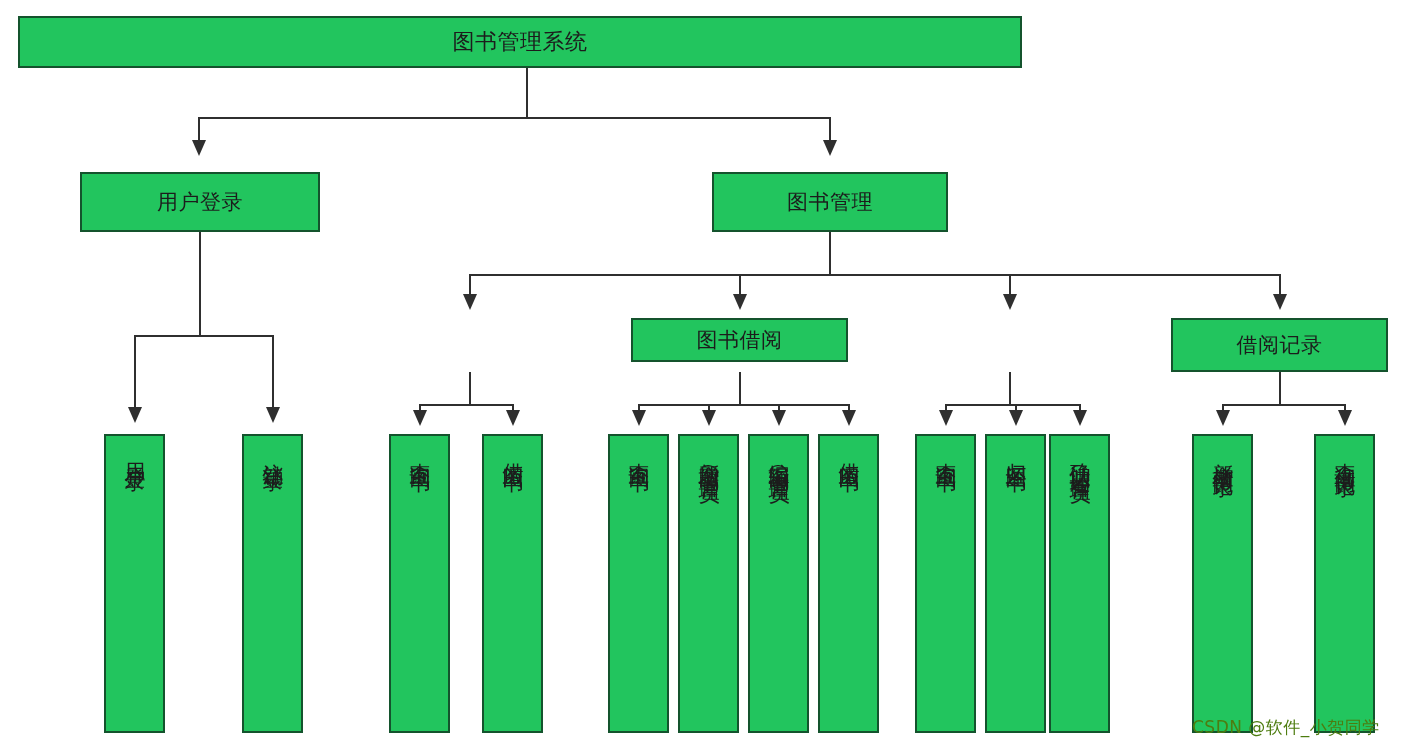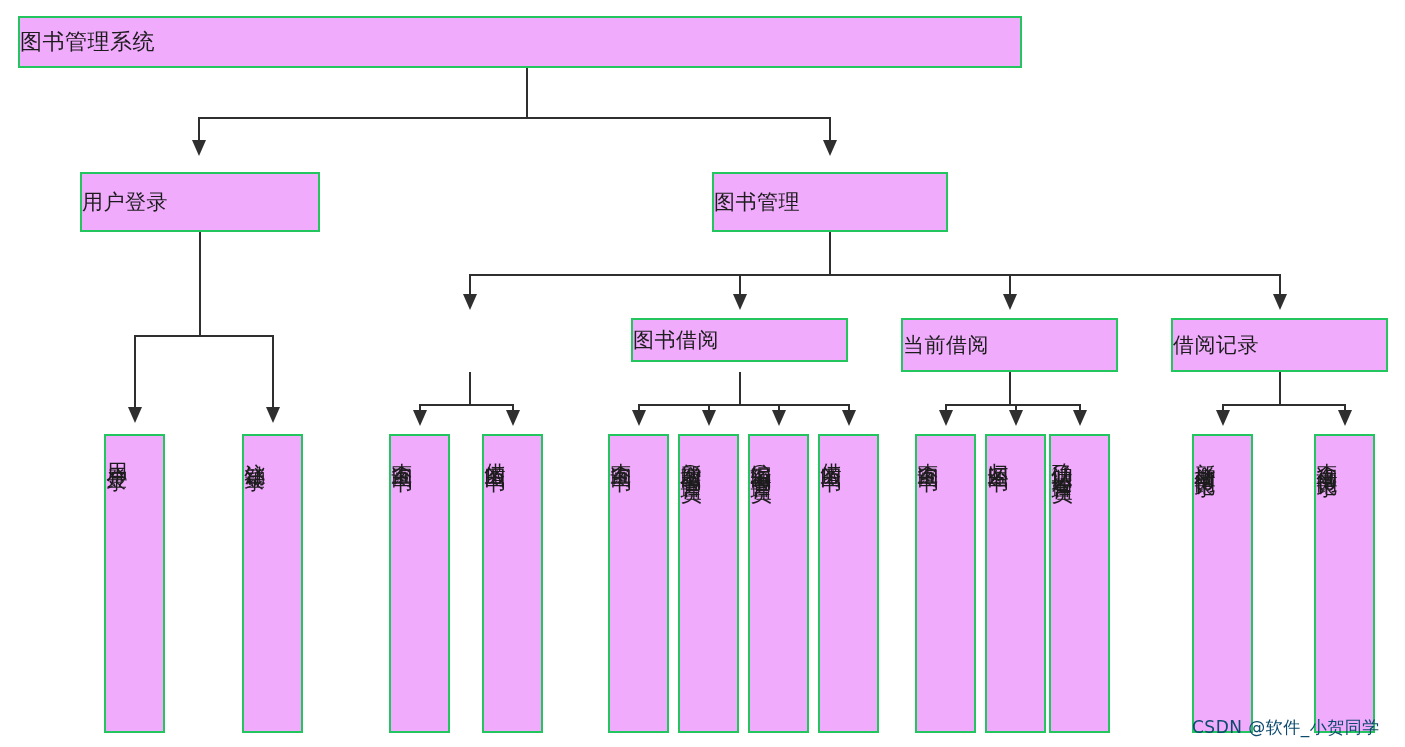--- a/index.html
+++ b/index.html
@@ -13,24 +13,25 @@
   #canvas {
     position: relative;
     width: 1405px;
     height: 747px;
     background: #ffffff;
     overflow: hidden;
   }
   .node {
     position: absolute;
     box-sizing: border-box;
-    border: 2px solid #22c55e;
-    background: #f0abfc;
+    border: 2px solid #14532d;
+    background: #22c55e;
     display: flex;
     align-items: center;
+    justify-content: center;
     color: #1c1c1c;
   }
   .node-label {
     display: block;
     text-align: center;
     line-height: 1.15;
     letter-spacing: 0.5px;
   }
   
   .node.horiz .node-label {
@@ -59,21 +60,21 @@
   .arrow {
     position: absolute;
     width: 0;
     height: 0;
     border-left: 7px solid transparent;
     border-right: 7px solid transparent;
     border-top: 16px solid #2f2f2f;
   }
   .watermark {
     position: absolute;
-    color: #0c4a6e;
+    color: #4d7c0f;
     font-size: 17px;
     white-space: nowrap;
     letter-spacing: 0.5px;
   }
 </style>
 </head>
 <body>
 
 <div id="canvas">
 
@@ -109,23 +110,20 @@
   <div class="conn v" style="left:739px; top:274px; height:21px;"></div>
   <div class="arrow" style="left:733px; top:294px;"></div>
   <div class="conn v" style="left:1009px; top:274px; height:21px;"></div>
   <div class="arrow" style="left:1003px; top:294px;"></div>
   <div class="conn v" style="left:1279px; top:274px; height:21px;"></div>
   <div class="arrow" style="left:1273px; top:294px;"></div>
 
   <div class="node horiz" style="left:631px; top:318px; width:217px; height:44px;">
     <span class="node-label">图书借阅</span>
   </div>
-  <div class="node horiz" style="left:901px; top:318px; width:217px; height:54px;">
-    <span class="node-label">当前借阅</span>
-  </div>
   <div class="node horiz" style="left:1171px; top:318px; width:217px; height:54px;">
     <span class="node-label">借阅记录</span>
   </div>
 
   <div class="conn v" style="left:469px; top:372px; height:33px;"></div>
   <div class="conn h" style="left:419px; top:404px; width:94px;"></div>
   <div class="conn v" style="left:419px; top:404px; height:8px;"></div>
   <div class="arrow" style="left:413px; top:410px;"></div>
   <div class="conn v" style="left:512px; top:404px; height:8px;"></div>
   <div class="arrow" style="left:506px; top:410px;"></div>

